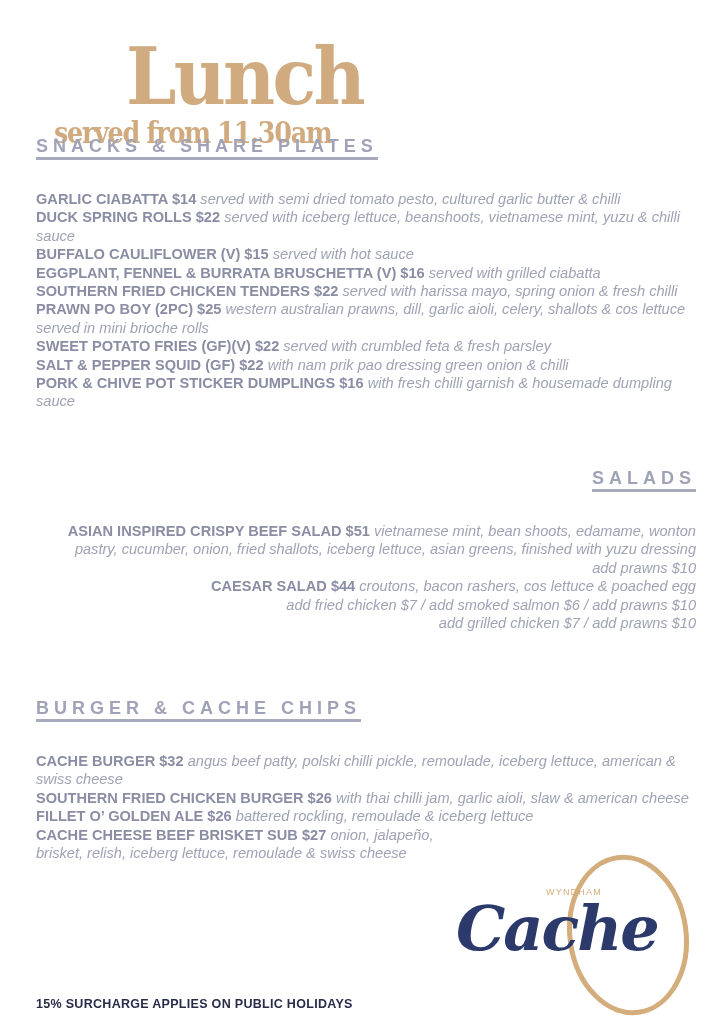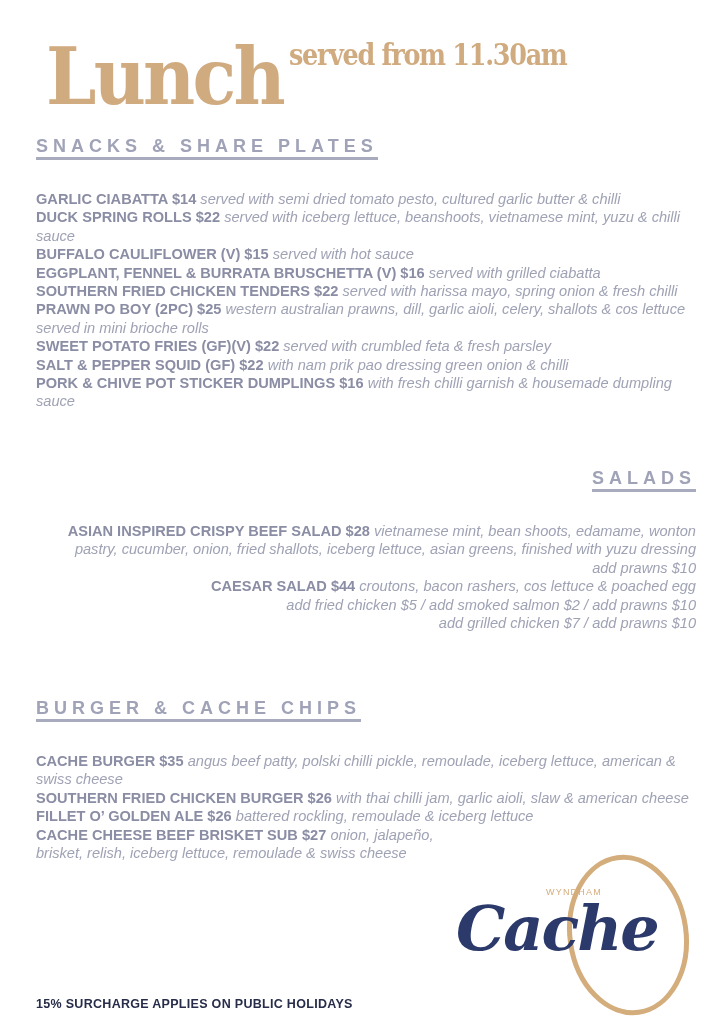--- a/index.html
+++ b/index.html
@@ -1,17 +1,17 @@
 <!DOCTYPE html>
 <html><head>
   <meta charset="utf-8">
   <style>
     html, body { margin: 0; padding: 0; background: #ffffff; }
     body { width: 724px; height: 1024px; position: relative; overflow: hidden; font-family: "Liberation Sans", sans-serif; }
-    .title-row { position: absolute; left: 46px; top: 38px; display: flex; align-items: flex-start; white-space: nowrap; }
+    .title-row { position: absolute; left: 54px; top: 38px; display: flex; align-items: flex-end; white-space: nowrap; flex-direction: column; }
     .title-main { font-family: "DejaVu Serif", serif; font-weight: bold; font-size: 78px; color: #d1ab80; letter-spacing: -3px; line-height: 1; transform: scaleX(0.92); transform-origin: left; margin-right: -14px; }
     .title-sub { font-family: "DejaVu Serif", serif; font-weight: bold; font-size: 29px; color: #d1ab80; letter-spacing: -1.5px; transform: scaleX(0.88); transform-origin: left; }
     .section { position: absolute; left: 36px; width: 660px; }
     .section-head { display: inline-block; font-family: "Liberation Sans", sans-serif; font-weight: bold; font-size: 18px; letter-spacing: 5px; color: #a0a3b7; border-bottom: 3px solid #a8abbd; padding-bottom: 1px; line-height: 20px; }
     .items { margin-top: 30px; }
     .item { font-size: 14.6px; line-height: 18.4px; color: #8d90a6; }
     .item .name { font-weight: bold; color: #8a8da4; }
     .item .desc { font-style: italic; color: #9fa2b4; }
     .addon { font-size: 14.6px; line-height: 18.4px; font-style: italic; color: #9fa2b4; }
     .footer { position: absolute; left: 36px; top: 977px; font-weight: bold; font-size: 12.5px; color: #272c4a; letter-spacing: 0.3px; margin-top: 20px; }
@@ -38,32 +38,32 @@
       <div class="item"><span class="name">PRAWN PO BOY (2PC) $25</span> <span class="desc">western australian prawns, dill, garlic aioli, celery, shallots &amp; cos lettuce served in mini brioche rolls</span></div>
       <div class="item"><span class="name">SWEET POTATO FRIES (GF)(V) $22</span> <span class="desc">served with crumbled feta &amp; fresh parsley</span></div>
       <div class="item"><span class="name">SALT &amp; PEPPER SQUID (GF) $22</span> <span class="desc">with nam prik pao dressing green onion &amp; chilli</span></div>
       <div class="item"><span class="name">PORK &amp; CHIVE POT STICKER DUMPLINGS $16</span> <span class="desc">with fresh chilli garnish &amp; housemade dumpling sauce</span></div>
     </div>
   </div>
 
   <div class="section" style="top:468px;text-align:right;">
     <div class="section-head">SALADS</div>
     <div class="items">
-      <div class="item"><span class="name">ASIAN INSPIRED CRISPY BEEF SALAD $28</span> <span class="desc">vietnamese mint, bean shoots, edamame, wonton pastry, cucumber, onion, fried shallots, iceberg lettuce, asian greens, finished with yuzu dressing</span></div>
+      <div class="item"><span class="name">ASIAN INSPIRED CRISPY BEEF SALAD $51</span> <span class="desc">vietnamese mint, bean shoots, edamame, wonton pastry, cucumber, onion, fried shallots, iceberg lettuce, asian greens, finished with yuzu dressing</span></div>
       <div class="addon">add prawns $10</div>
       <div class="item"><span class="name">CAESAR SALAD $44</span> <span class="desc">croutons, bacon rashers, cos lettuce &amp; poached egg</span></div>
-      <div class="addon">add fried chicken $5 / add smoked salmon $2 / add prawns $10</div>
+      <div class="addon">add fried chicken $7 / add smoked salmon $6 / add prawns $10</div>
       <div class="addon">add grilled chicken $7 / add prawns $10</div>
     </div>
   </div>
 
   <div class="section" style="top:698px;">
     <div class="section-head">BURGER &amp; CACHE CHIPS</div>
     <div class="items">
-      <div class="item"><span class="name">CACHE BURGER $35</span> <span class="desc"> angus beef patty, polski chilli pickle, remoulade, iceberg lettuce, american &amp; swiss cheese</span></div>
+      <div class="item"><span class="name">CACHE BURGER $32</span> <span class="desc"> angus beef patty, polski chilli pickle, remoulade, iceberg lettuce, american &amp; swiss cheese</span></div>
       <div class="item"><span class="name">SOUTHERN FRIED CHICKEN BURGER $26</span> <span class="desc">with thai chilli jam, garlic aioli, slaw &amp; american cheese</span></div>
       <div class="item"><span class="name">FILLET O’ GOLDEN ALE $26</span> <span class="desc">battered rockling, remoulade &amp; iceberg lettuce</span></div>
       <div class="item"><span class="name">CACHE CHEESE BEEF BRISKET SUB $27</span> <span class="desc">onion, jalapeño,</span></div>
       <div class="item"><span class="desc">brisket, relish, iceberg lettuce, remoulade &amp; swiss cheese</span></div>
     </div>
   </div>
 
   <div class="logo">
     <svg width="250" height="170" viewBox="0 0 250 170">
       <ellipse cx="178" cy="85" rx="58" ry="78" fill="none" stroke="#d4ad7c" stroke-width="5" transform="rotate(-8 178 85)"></ellipse>

